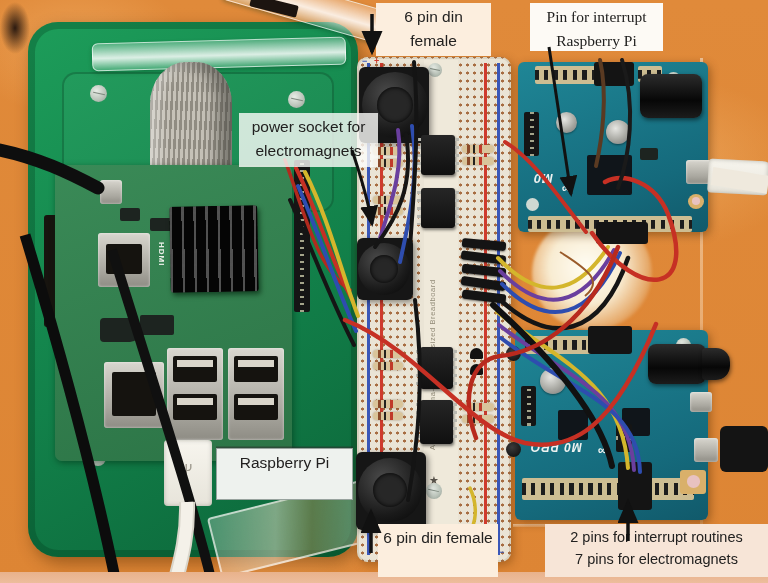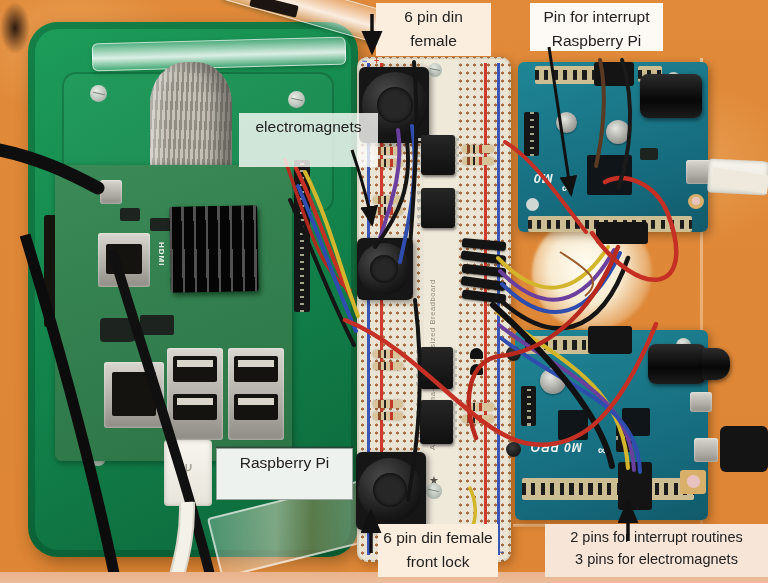--- a/index.html
+++ b/index.html
@@ -88,21 +88,21 @@
   .reset-btn{background:#d9b06a;border-radius:3px;}
   .reset-btn::after{content:"";position:absolute;left:25%;top:22%;width:52%;height:52%;border-radius:50%;background:#e8c2c0;}
   .bolt{border-radius:50%;background:radial-gradient(circle at 40% 35%,#3a3a3a,#0a0a0a);}
   .disc{border-radius:50%;filter:blur(1.5px);
     background:radial-gradient(circle at 45% 45%, #fffdf4 0%, #f8ecd2 40%, rgba(238,205,160,.5) 68%, rgba(238,205,160,0) 78%);}
   .acr-edge{background:linear-gradient(180deg,rgba(255,252,244,.5),rgba(255,240,215,.22));}
   
   .label{z-index:50;text-align:center;color:#222120;font-size:15.5px;line-height:1.55;padding:2px 4px;box-sizing:border-box;}
   .cream{background:#fceede;}
   .pinkcream{background:#f7e5d7;}
-  .whitebox{background:#fdfaf5;}
+  .whitebox{background:#fdfaf5;font-family:Liberation Serif, serif;}
   .glassbox{background:rgba(253,253,250,.8);}
   .graybox{background:#eef2ee;border:1px solid #98a39e;box-shadow:0 -1.5px 0 rgba(45,45,45,.55);}
   .wires{z-index:30;position:absolute;left:0;top:0;}
   .arrows{z-index:60;position:absolute;left:0;top:0;}
   .strip{z-index:40;background:linear-gradient(180deg,#e8b28c,#edbd9c);}
 </style>
 </head>
 <body>
 
 <div class="stage">
@@ -303,32 +303,32 @@
   <div class="abs strip" style="left:0;top:572px;width:768px;height:11px;"></div>
 
   <div class="abs label cream" style="left:376px;top:3px;width:115px;height:53px;">
     <div>6 pin din female</div>
   </div>
   <div class="abs label whitebox" style="left:530px;top:3px;width:133px;height:48px;">
     <div>Pin for interrupt</div>
     <div>Raspberry Pi</div>
   </div>
   <div class="abs label glassbox" style="left:239px;top:113px;width:139px;height:54px;">
+    <div>power socket for</div>
     <div>electromagnets</div>
   </div>
   <div class="abs label graybox" style="left:216px;top:448px;width:137px;height:52px;">
     <div>Raspberry Pi</div>
   </div>
   <div class="abs label cream" style="left:378px;top:524px;width:120px;height:53px;">
     <div>6 pin din female</div>
-    <div>front lock</div>
   </div>
   <div class="abs label pinkcream" style="left:545px;top:524px;width:223px;height:53px;font-size:14.5px;">
     <div>2 pins for interrupt routines</div>
-    <div>3 pins for electromagnets</div>
+    <div>7 pins for electromagnets</div>
   </div>
 
   <svg class="arrows" width="768" height="583" viewBox="0 0 768 583">
     <defs>
       <marker id="ah" markerWidth="8" markerHeight="7" refX="6" refY="3" orient="auto">
         <path d="M0,0 L7,3 L0,6 Z" fill="#111"></path>
       </marker>
     </defs>
     <path d="M372,14 L372,52" stroke="#111" stroke-width="3.5" fill="none" marker-end="url(#ah)"></path>
     <path d="M549,47 L571,194" stroke="#111" stroke-width="3" fill="none" marker-end="url(#ah)"></path>

